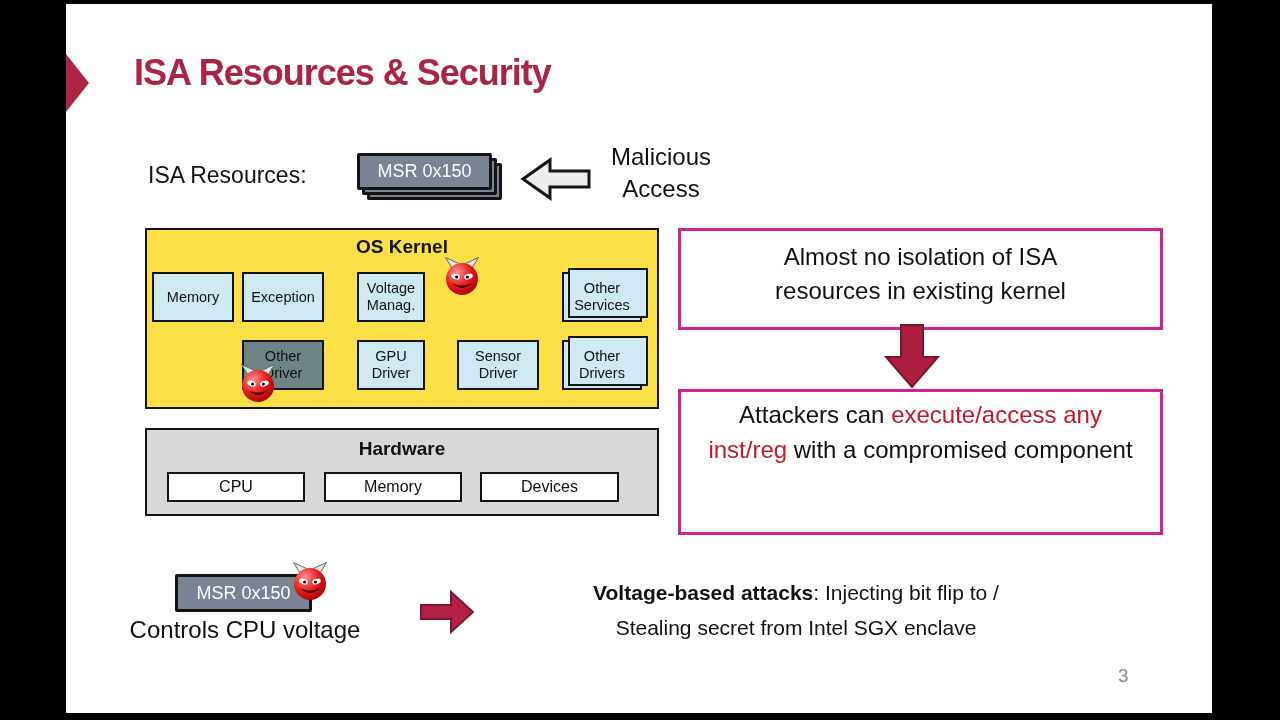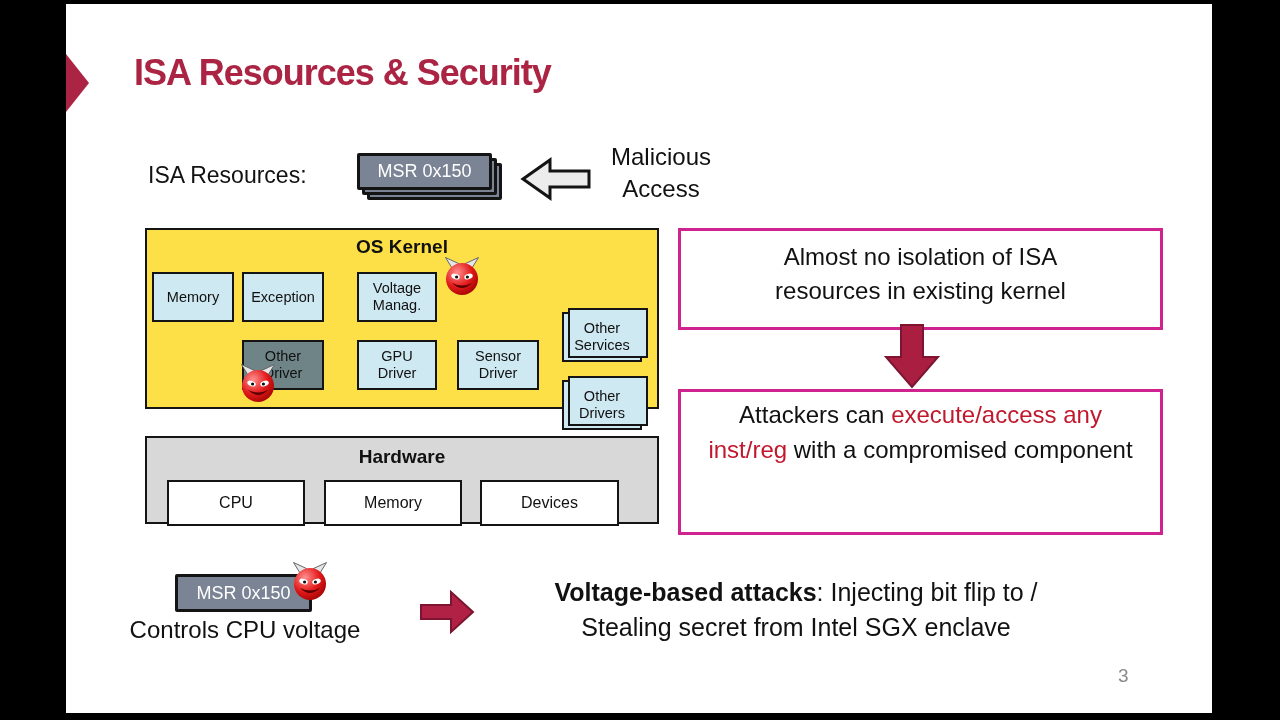--- a/index.html
+++ b/index.html
@@ -76,32 +76,32 @@
     display: flex; align-items: center; justify-content: center;
     text-align: center; font-size: 14.5px; line-height: 17px;
     padding: 2px;
   }
   .module.dark { background: #6e8487; }
   .stacked::before {
     content: ""; position: absolute; z-index: -1;
     left: 4px; top: -6px; width: 100%; height: 100%;
     background: #cfe9f2; border: 2px solid #141414;
   }
-  .col1 { left: 5px; }  .col2 { left: 95px; } .col3 { left: 210px; width: 80px; }
-  .col4 { left: 310px; } .col5 { left: 415px; width: 80px; margin-top: 40px; }
+  .col1 { left: 5px; }  .col2 { left: 95px; } .col3 { left: 210px; width: 68px; }
+  .col4 { left: 310px; } .col5 { left: 415px; width: 80px; }
   .row1 { top: 42px; } .row2 { top: 110px; }
   
   .hardware-box {
     position: absolute; left: 79px; top: 424px;
     width: 514px; height: 88px;
-    background: #d8d8d8; border: 2px solid #141414; margin-top: 8px;
+    background: #d8d8d8; border: 2px solid #141414;
   }
   .hardware-title { top: 8px; }
   .hw-comp {
-    position: absolute; top: 42px; height: 46px;
+    position: absolute; top: 42px; height: 30px;
     background: #fff; border: 2px solid #141414;
     display: flex; align-items: center; justify-content: center;
     font-size: 16px;
   }
   .hw1 { left: 20px; width: 138px; }
   .hw2 { left: 177px; width: 138px; }
   .hw3 { left: 333px; width: 139px; }
   
   .pink-box {
     position: absolute; left: 612px; width: 485px;
@@ -113,21 +113,21 @@
   .red-text { color: #c1182d; }
   .down-arrow { position: absolute; left: 817px; top: 318px; }
   
   .bottom-caption {
     position: absolute; left: 54px; top: 612px; width: 250px;
     text-align: center; font-size: 24px;
   }
   .right-arrow { position: absolute; left: 352px; top: 585px; }
   .attack-text {
     position: absolute; left: 440px; top: 571px; width: 580px;
-    text-align: center; font-size: 25px; line-height: 35px;
+    text-align: center; font-size: 21px; line-height: 35px;
   }
   .attack-text b { font-weight: bold; }
   .page-number {
     position: absolute; left: 1052px; top: 661px;
     font-size: 19px; color: #8a8a8a;
   }
   .devil { position: absolute; width: 40px; height: 42px; }
   .devil-debug { left: 376px; top: 251px; }
   .devil-disk  { left: 172px; top: 358px; }
   .devil-msr   { left: 224px; top: 556px; }

